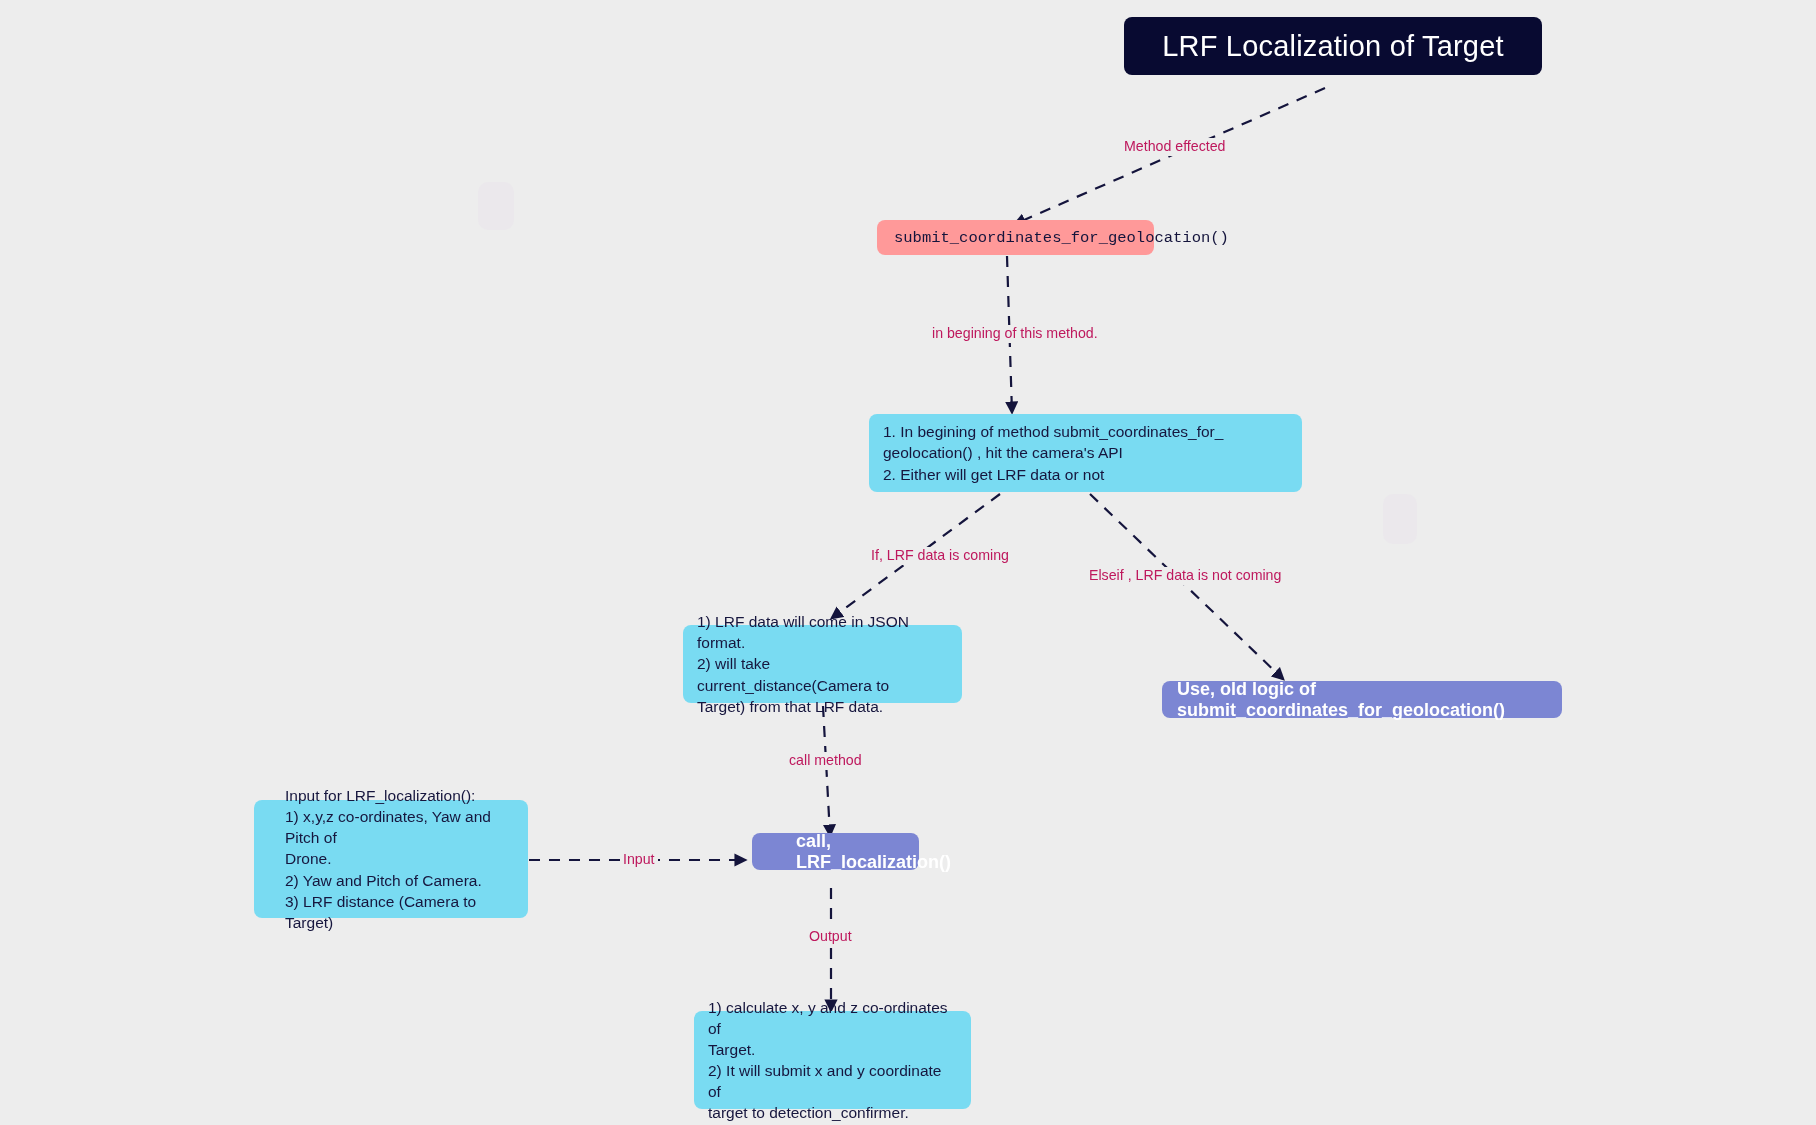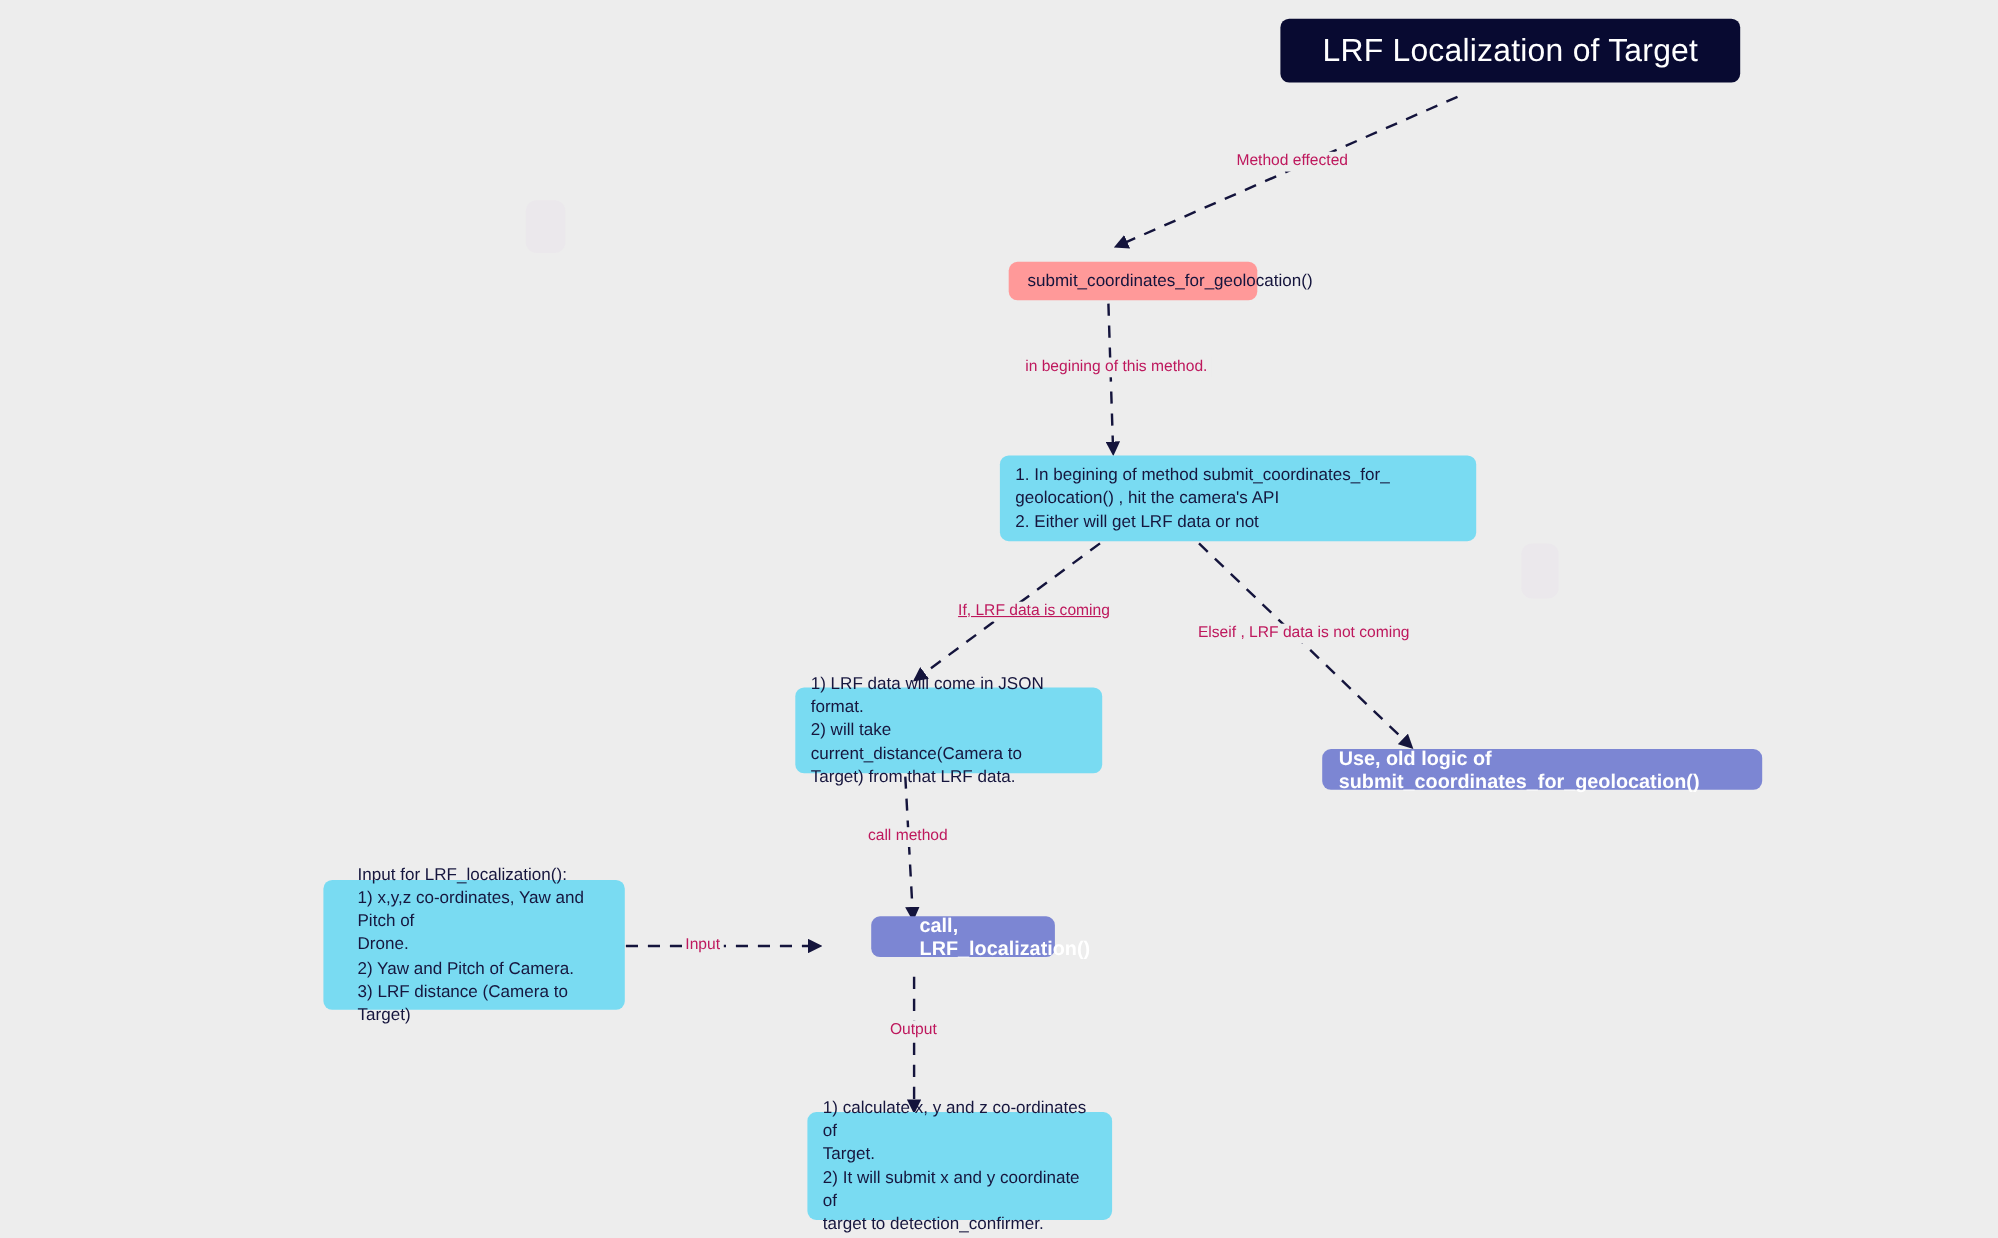--- a/index.html
+++ b/index.html
@@ -27,21 +27,20 @@
     background: #ebe8ec;
     border-radius: 10px;
   }
   .node {
     position: absolute;
     box-sizing: border-box;
     border-radius: 8px;
     display: flex;
     align-items: center;
     white-space: pre-line;
-    margin-left: 40px;
   }
   .node-title {
     background: #080a31;
     color: #ffffff;
     font-size: 29px;
     font-weight: 500;
     justify-content: center;
     letter-spacing: 0.2px;
   }
   .node-pink {
@@ -95,21 +94,21 @@
       <path d="M 1000 494 L 832 618"></path>
       <path d="M 1090 494 L 1283 679"></path>
       <path d="M 823 706 L 830 835"></path>
       <path d="M 529 860 L 745 860"></path>
       <path d="M 831 888 L 831 1010"></path>
     </g>
   </svg>
 
   <div class="node node-title" style="left:1124px; top:17px; width:418px; height:58px;">LRF Localization of Target</div>
 
-  <div class="node node-pink" style="left:877px; top:238px; width:226px; height:35px;">submit_coordinates_for_geolocation()</div>
+  <div class="node node-pink" style="left:877px; top:220px; width:277px; height:35px;font-family:Liberation Mono, monospace;">submit_coordinates_for_geolocation()</div>
 
   <div class="node node-cyan" style="left:869px; top:414px; width:433px; height:78px;">1. In begining of method submit_coordinates_for_
 geolocation() , hit the camera's API
 2. Either will get LRF data or not</div>
 
   <div class="node node-cyan" style="left:683px; top:625px; width:279px; height:78px;">1) LRF data will come in JSON format.
 2) will take current_distance(Camera to
 Target) from that LRF data.</div>
 
   <div class="node node-purple" style="left:1162px; top:681px; width:400px; height:37px;">Use, old logic of submit_coordinates_for_geolocation()</div>
@@ -124,21 +123,21 @@
 
   <div class="node node-cyan" style="left:694px; top:1011px; width:277px; height:98px;">1) calculate x, y and z co-ordinates of
 Target.
 2) It will submit x and y coordinate of
 target to detection_confirmer.</div>
 
   <div class="edge-label" style="left:1121px; top:138px;">Method effected</div>
 
   <div class="edge-label" style="left:929px; top:325px;">in begining of this method.</div>
 
-  <div class="edge-label" style="left:868px; top:547px;text-decoration:underline;">If, LRF data is coming</div>
+  <div class="edge-label" style="left:868px; top:547px;">If, LRF data is coming</div>
 
   <div class="edge-label" style="left:1086px; top:567px;">Elseif , LRF data is not coming</div>
 
   <div class="edge-label" style="left:786px; top:752px;">call method</div>
 
   <div class="edge-label" style="left:620px; top:851px;">Input</div>
 
   <div class="edge-label" style="left:806px; top:928px;">Output</div>
 
 </div>

